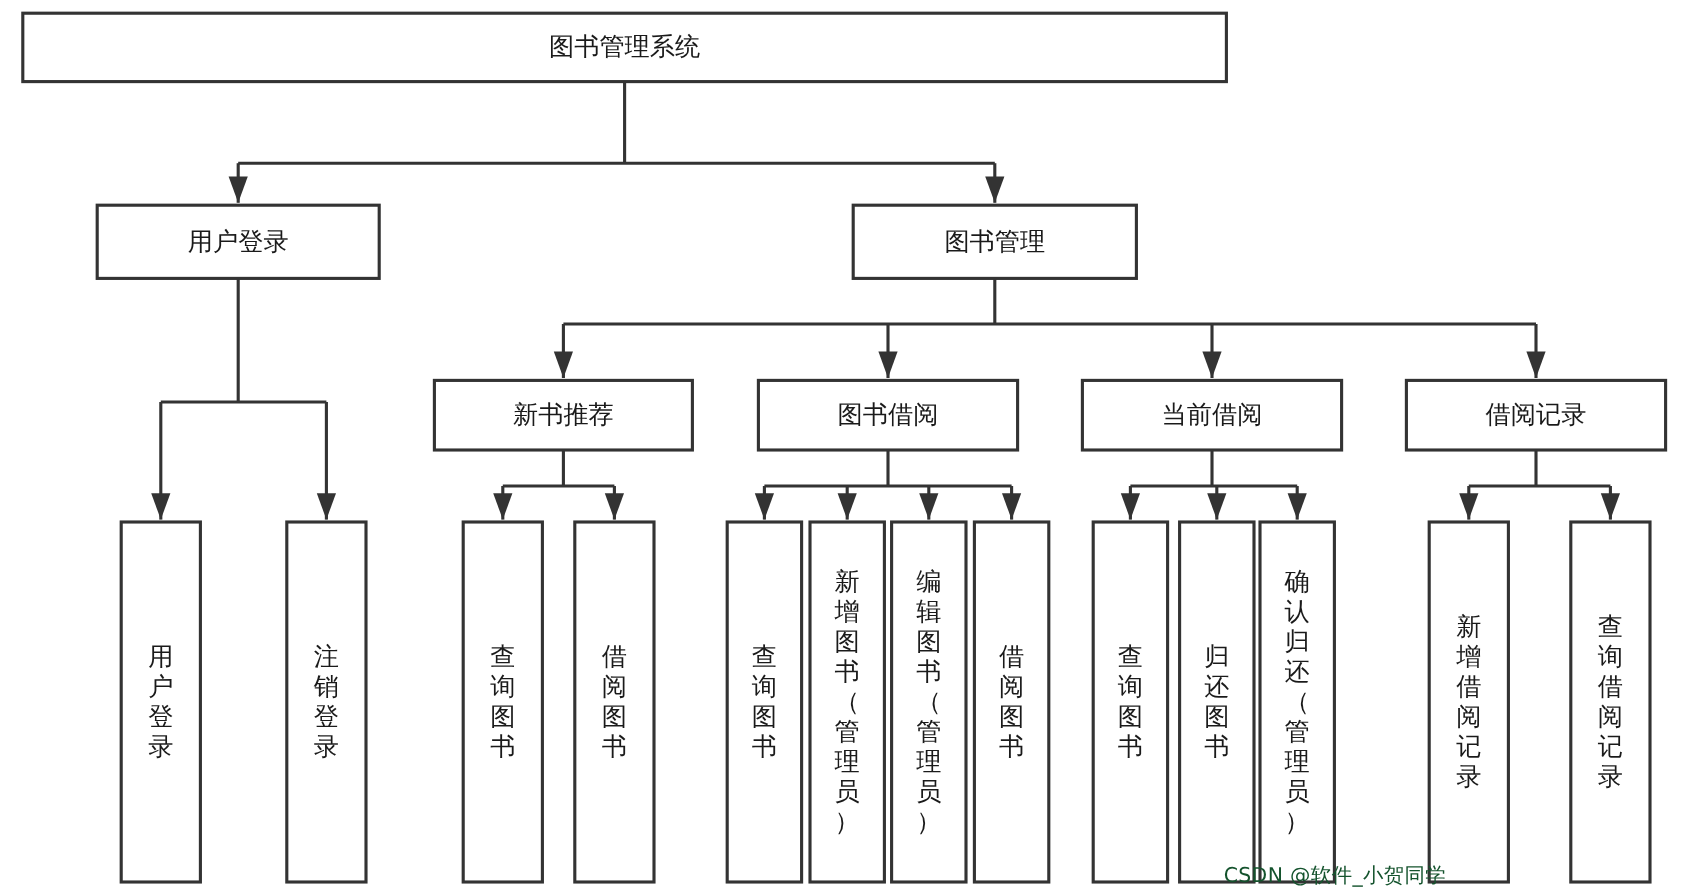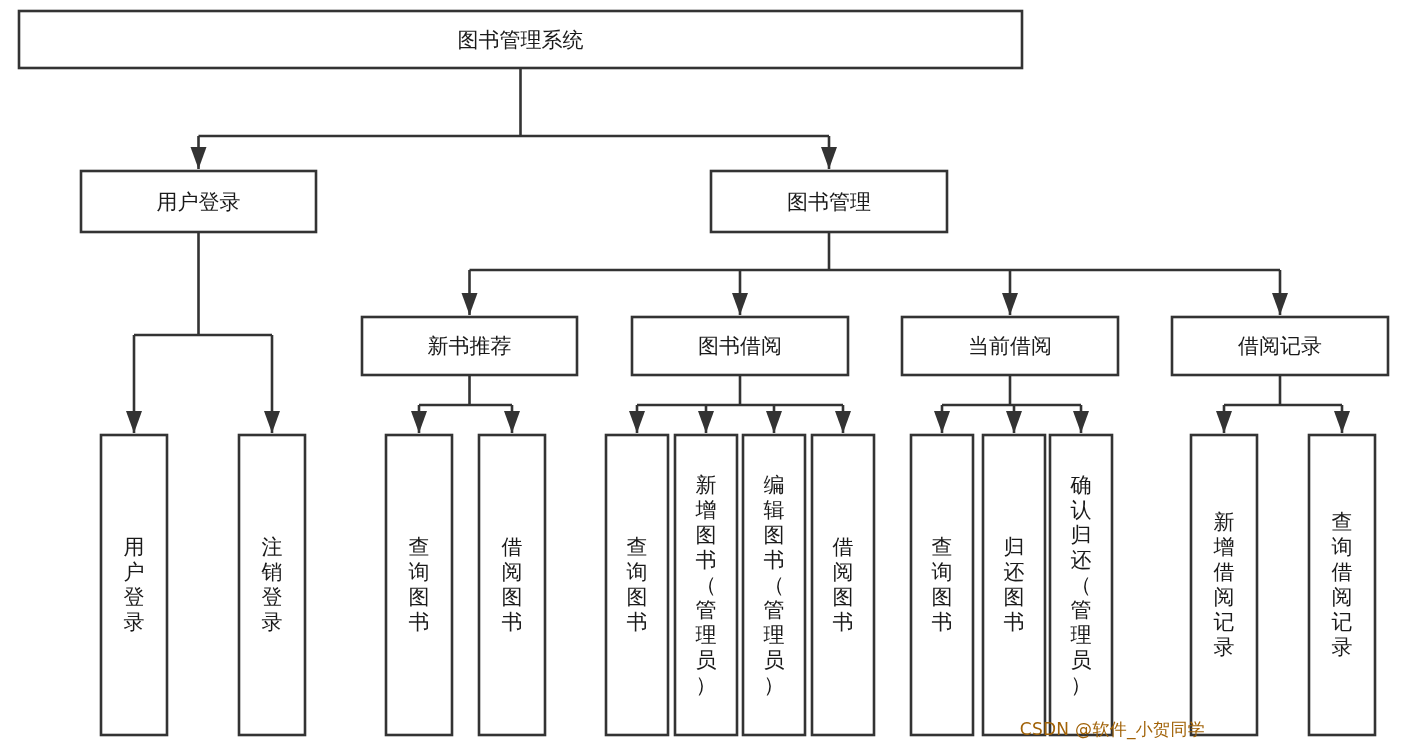--- a/index.html
+++ b/index.html
@@ -55,21 +55,21 @@
     font-size: 21px;
     fill: #1a1a1a;
     text-anchor: middle;
   }
   .watermark-text {
     position: absolute;
     right: 8px;
     bottom: 6px;
     font-family: "DejaVu Sans", "Liberation Sans", sans-serif;
     font-size: 17px;
-    color: #a16207;
+    color: #14532d;
     white-space: nowrap;
     letter-spacing: 0.3px;
     pointer-events: none;
   }
 </style>
 </head>
 <body>
 
 <div id="diagram-root">
 

